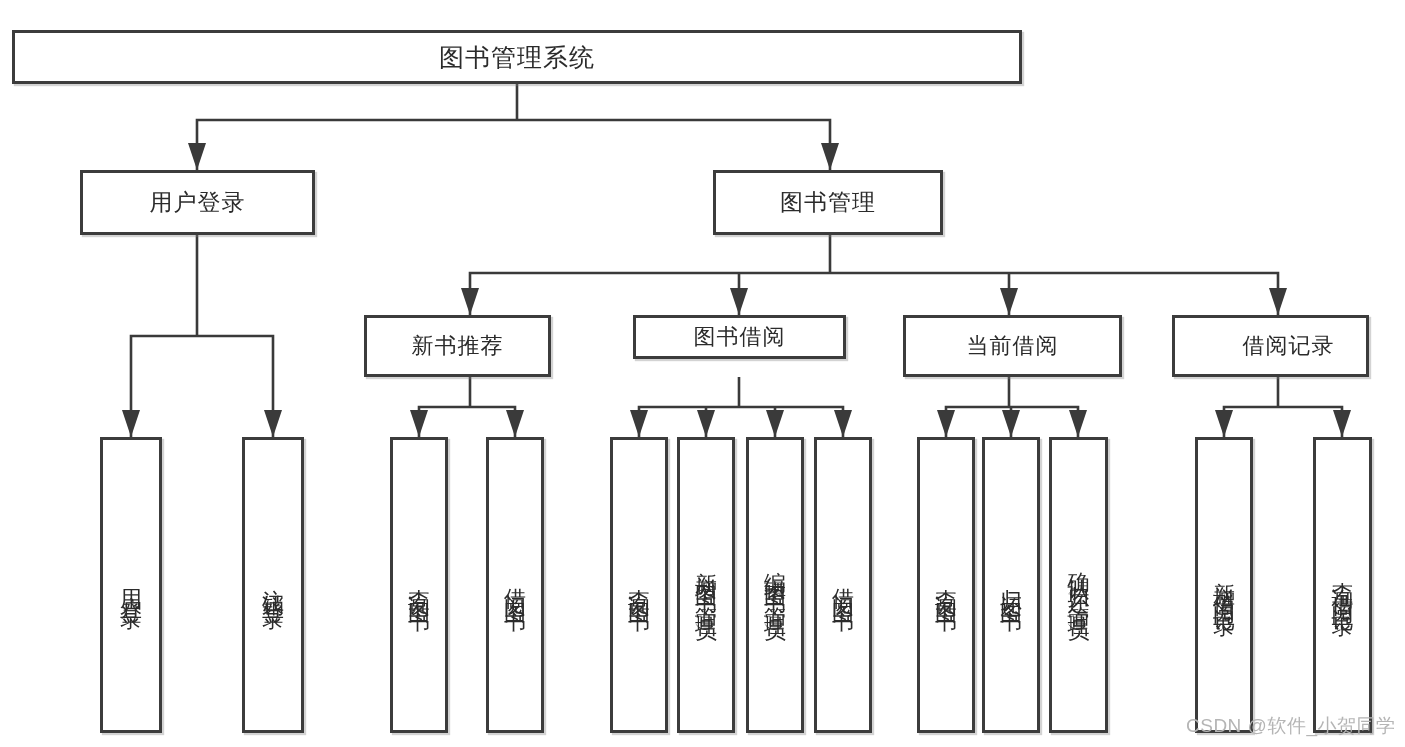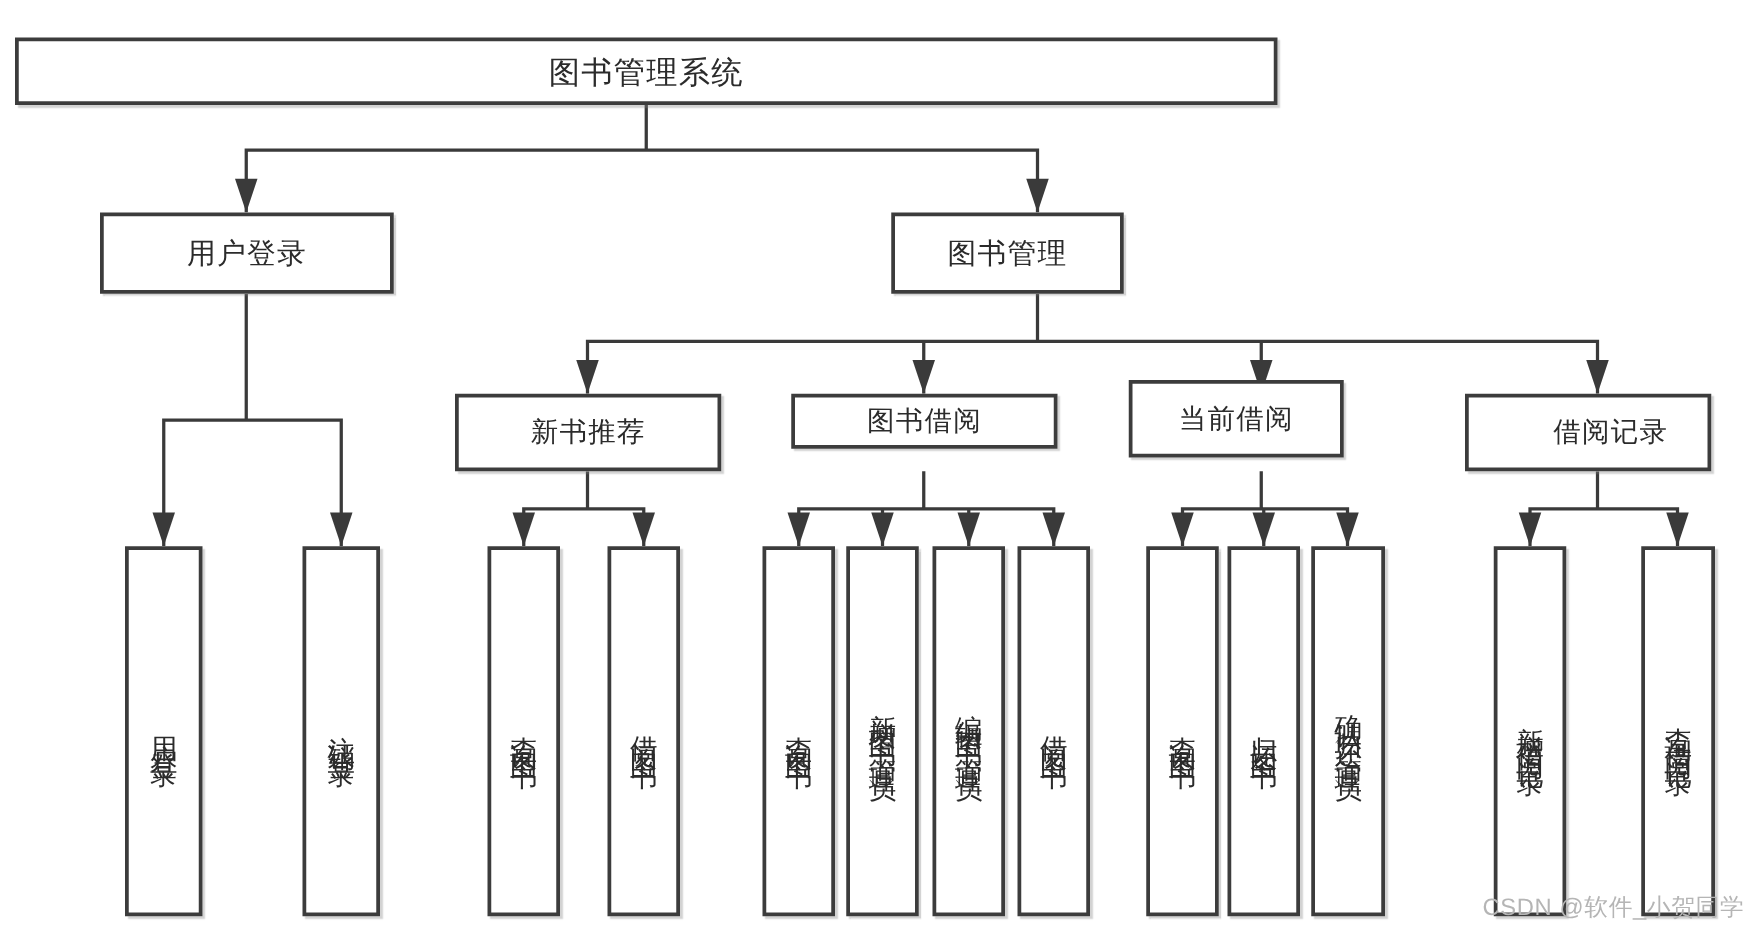--- a/index.html
+++ b/index.html
@@ -76,25 +76,25 @@
     <g>
       <path d="M1278 377 V407 M1224 437 V407 H1342 V437"></path>
       <polygon points="1215,410 1233,410 1224,437"></polygon>
       <polygon points="1333,410 1351,410 1342,437"></polygon>
     </g>
   </svg>
 
   <div class="node root" style="left:12px; top:30px; width:1010px; height:54px;">图书管理系统</div>
 
   <div class="node h2" style="left:80px; top:170px; width:235px; height:65px;">用户登录</div>
-  <div class="node h2" style="left:713px; top:170px; width:186px; height:65px;">图书管理</div>
+  <div class="node h2" style="left:713px; top:170px; width:230px; height:65px;">图书管理</div>
 
-  <div class="node h3" style="left:364px; top:315px; width:213px; height:62px;">新书推荐</div>
+  <div class="node h3" style="left:364px; top:315px; width:187px; height:62px;">新书推荐</div>
   <div class="node h3" style="left:633px; top:315px; width:213px; height:44px;">图书借阅</div>
-  <div class="node h3" style="left:903px; top:304px; width:172px; height:62px;text-align:right;">当前借阅</div>
+  <div class="node h3" style="left:903px; top:315px; width:219px; height:62px;text-align:right;">当前借阅</div>
   <div class="node h3" style="left:1172px; top:315px; width:197px; height:62px;padding-left:36px;">借阅记录</div>
 
   <div class="node v" style="left:100px; top:437px; width:62px; height:296px;">用户登录</div>
   <div class="node v" style="left:242px; top:437px; width:62px; height:296px;">注销登录</div>
 
   <div class="node v" style="left:390px; top:437px; width:58px; height:296px;">查询图书</div>
   <div class="node v" style="left:486px; top:437px; width:58px; height:296px;">借阅图书</div>
 
   <div class="node v" style="left:610px; top:437px; width:58px; height:296px;">查询图书</div>
   <div class="node v" style="left:677px; top:437px; width:58px; height:296px;">新增图书（管理员）</div>

